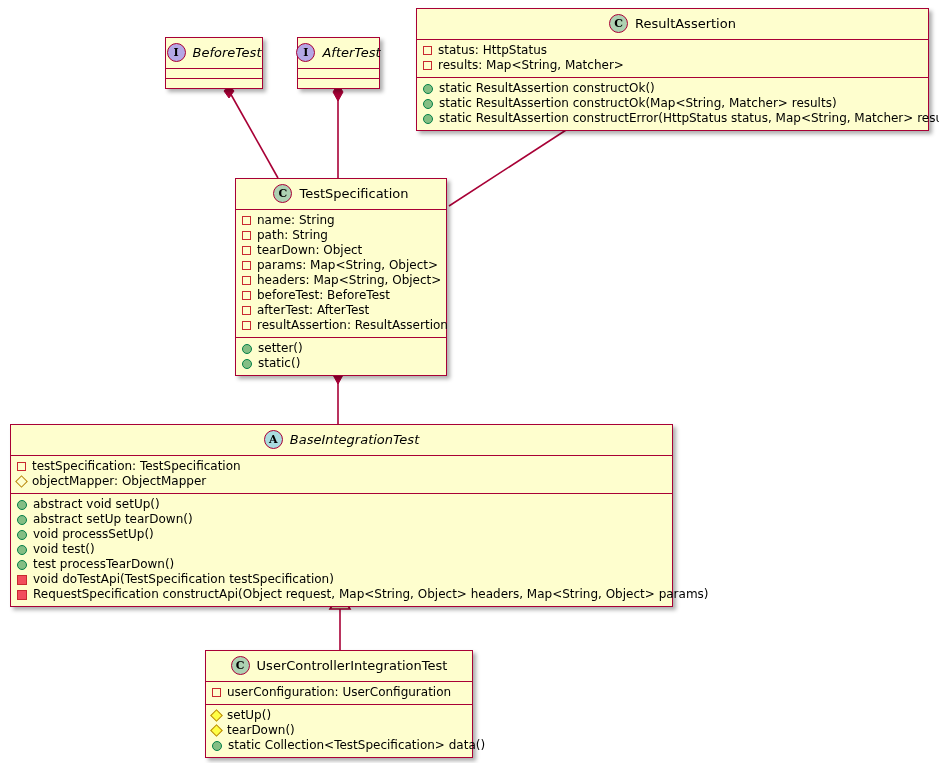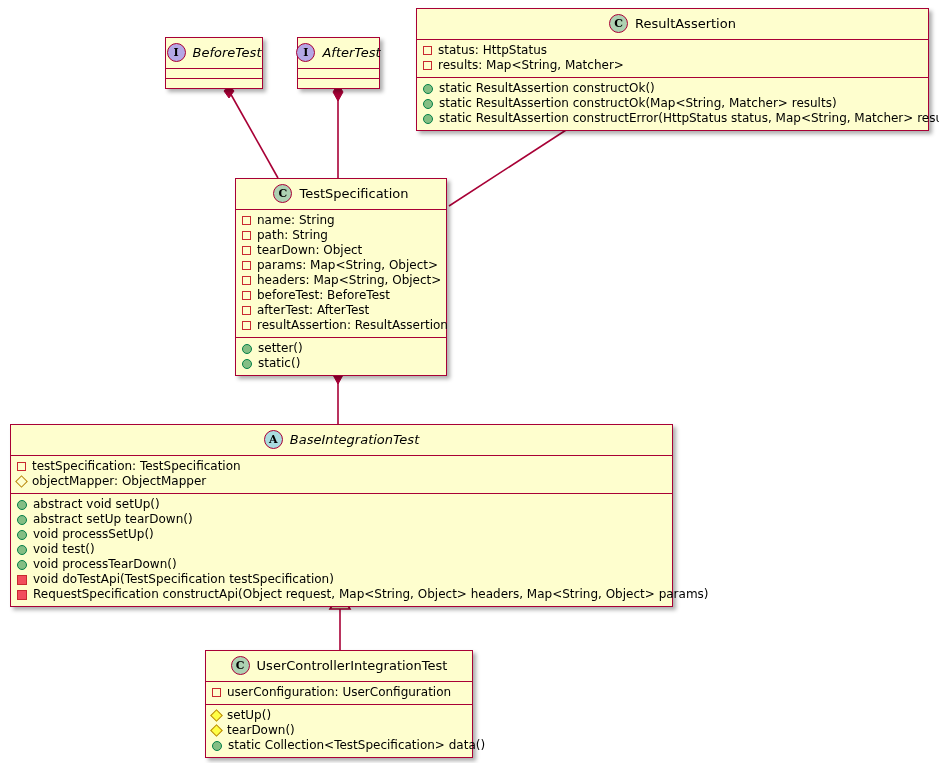--- a/index.html
+++ b/index.html
@@ -281,21 +281,21 @@
         <div class="member">
           <span class="vis pub-method"></span>
           <span>void processSetUp()</span>
         </div>
         <div class="member">
           <span class="vis pub-method"></span>
           <span>void test()</span>
         </div>
         <div class="member">
           <span class="vis pub-method"></span>
-          <span>void processTearDown()</span>
+          <span>test processTearDown()</span>
         </div>
         <div class="member">
           <span class="vis priv-method"></span>
           <span>void doTestApi(TestSpecification testSpecification)</span>
         </div>
         <div class="member">
           <span class="vis priv-method"></span>
           <span>RequestSpecification constructApi(Object request, Map&lt;String, Object&gt; headers, Map&lt;String, Object&gt; params)</span>
         </div>
       </div>

